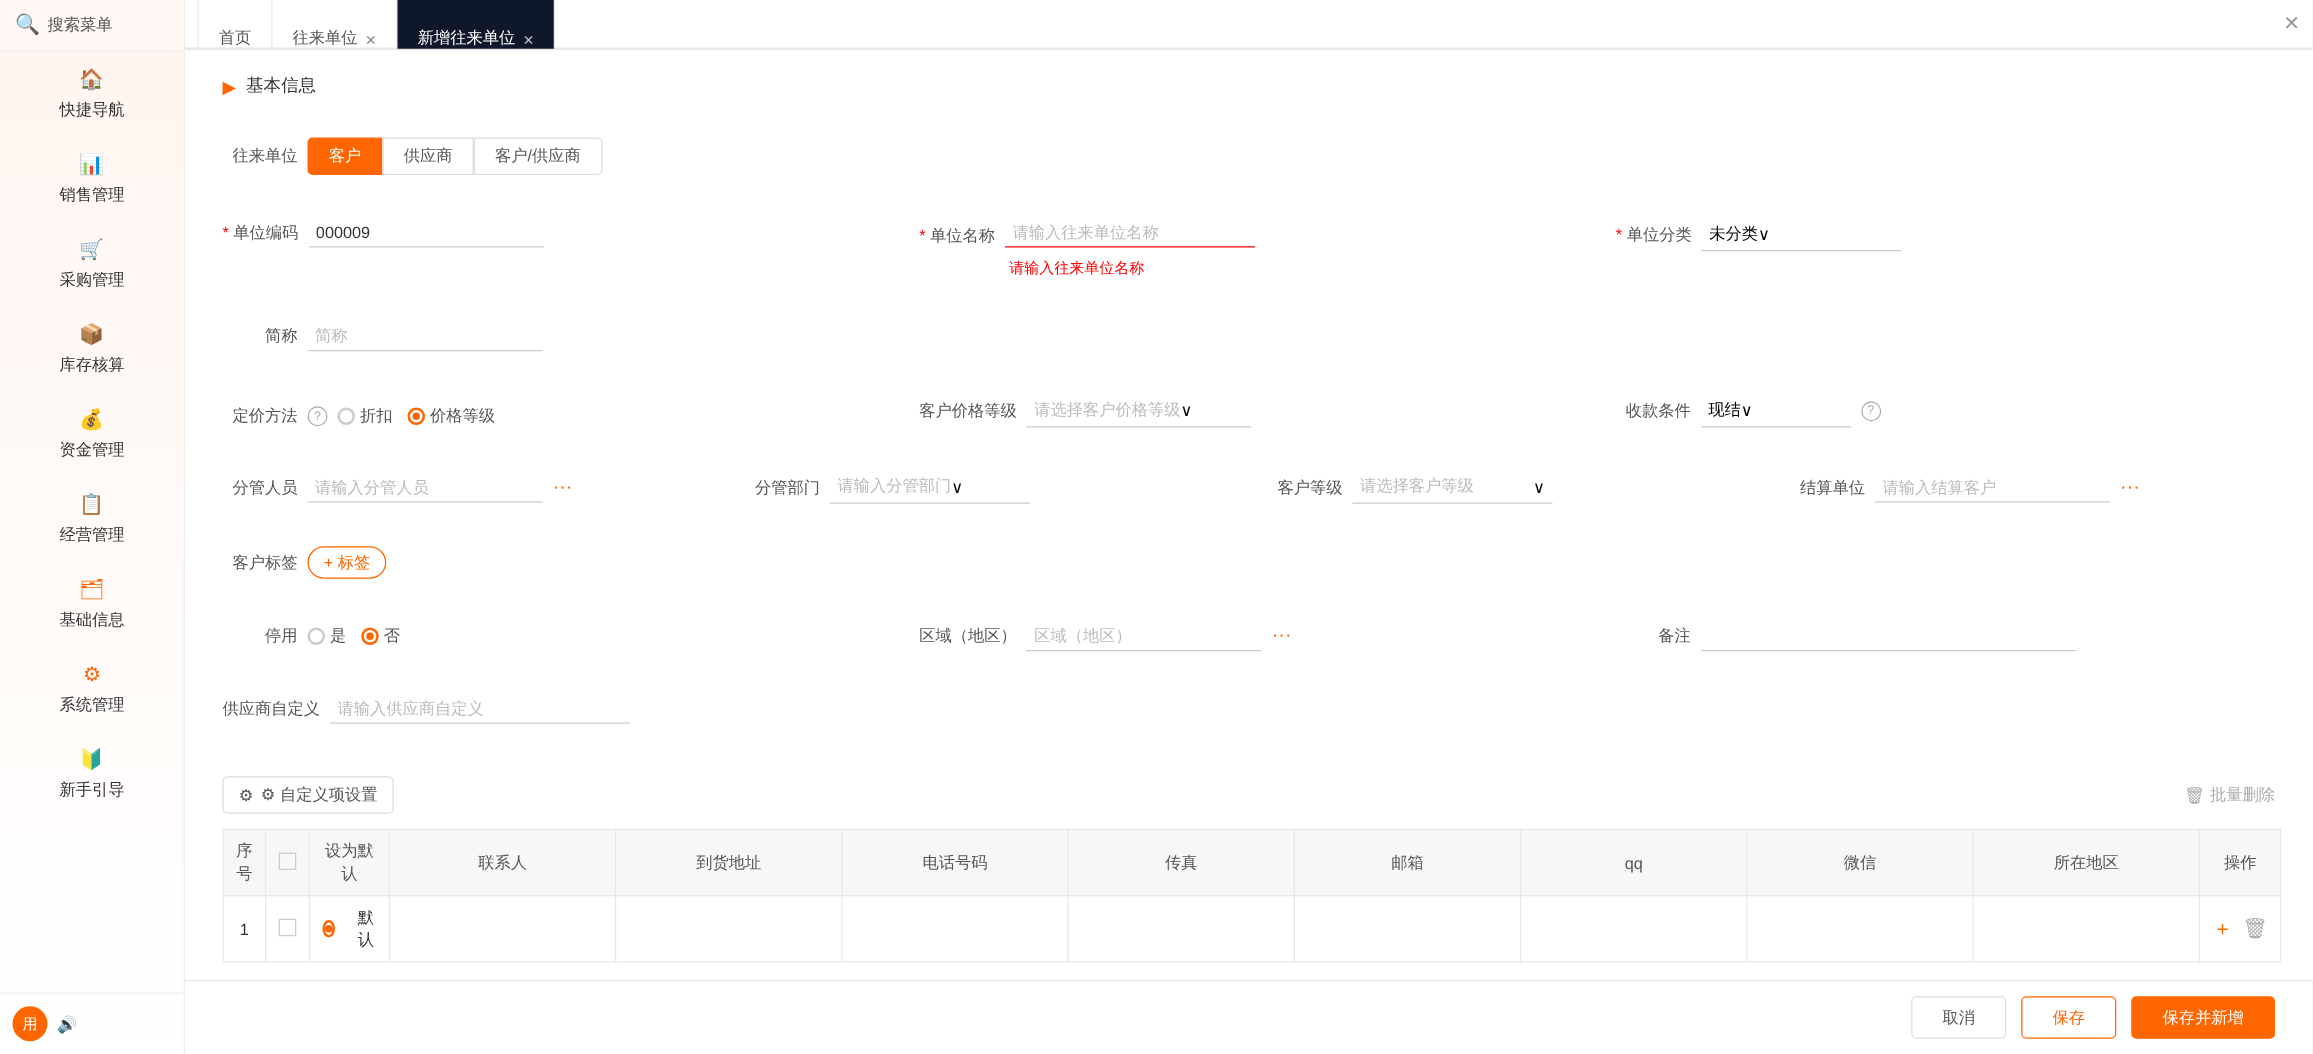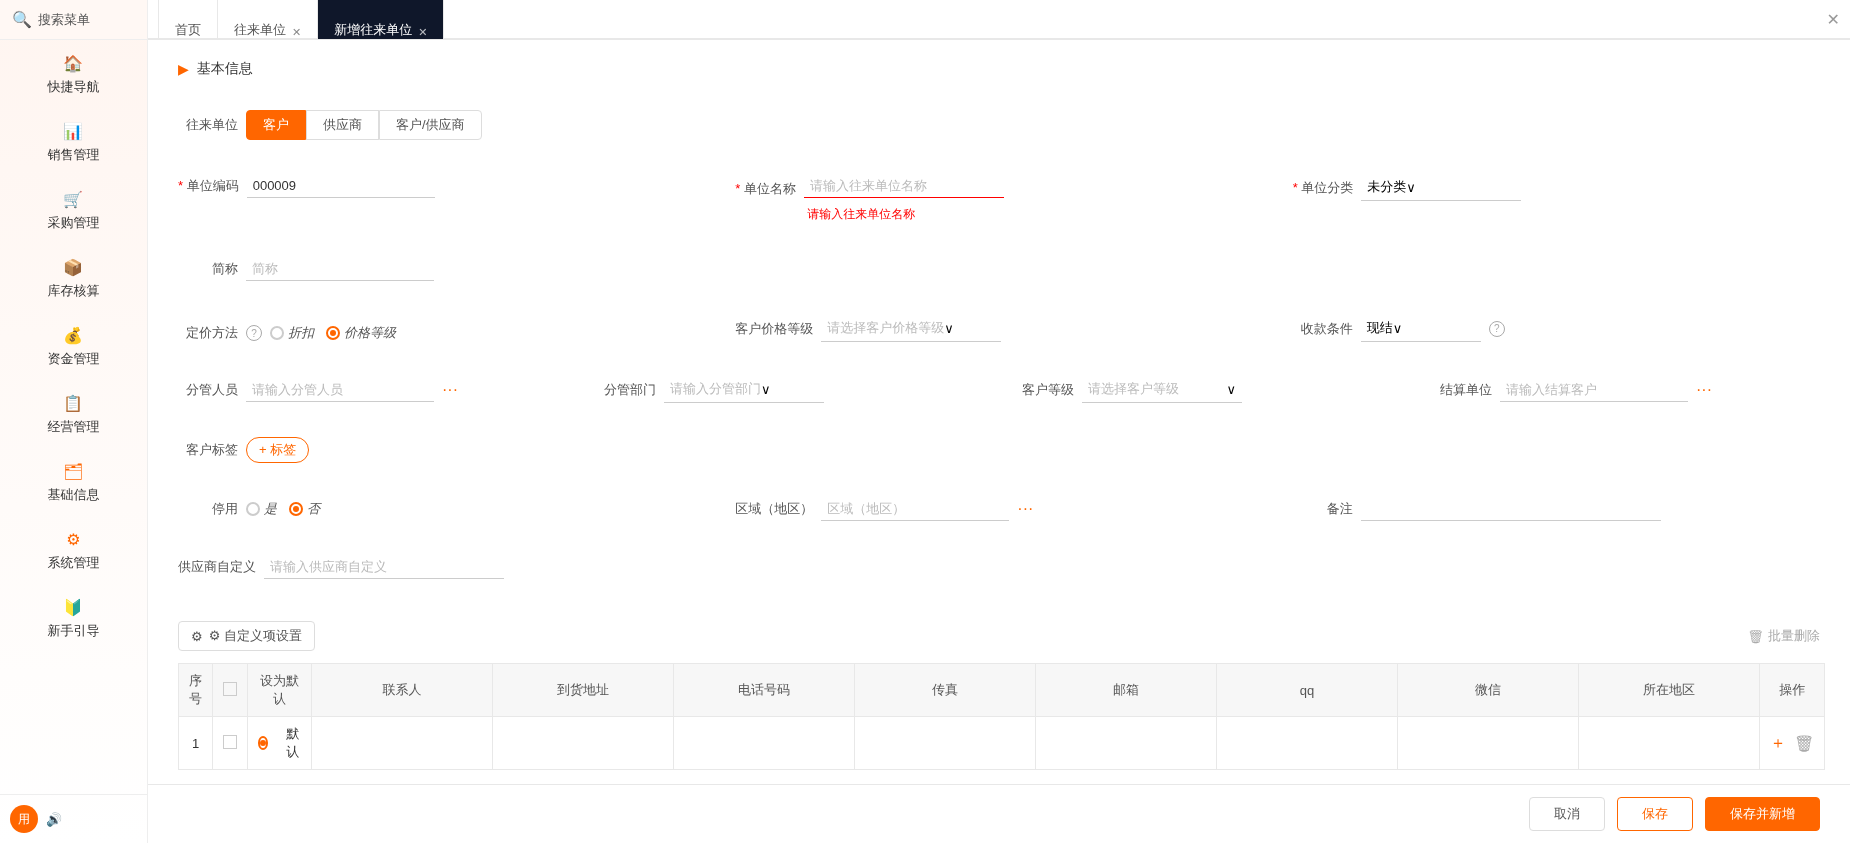--- a/index.html
+++ b/index.html
@@ -222,21 +222,20 @@
       display: flex;
       align-items: center;
       gap: 12px;
     }
     .radio-item {
       display: flex;
       align-items: center;
       gap: 4px;
       cursor: pointer;
       color: #555;
-      font-style: italic;
     }
     .radio-circle {
       width: 14px; height: 14px;
       border-radius: 50%;
       border: 2px solid #ccc;
       display: flex; align-items: center; justify-content: center;
     }
     .radio-circle.checked {
       border-color: #f60;
     }

